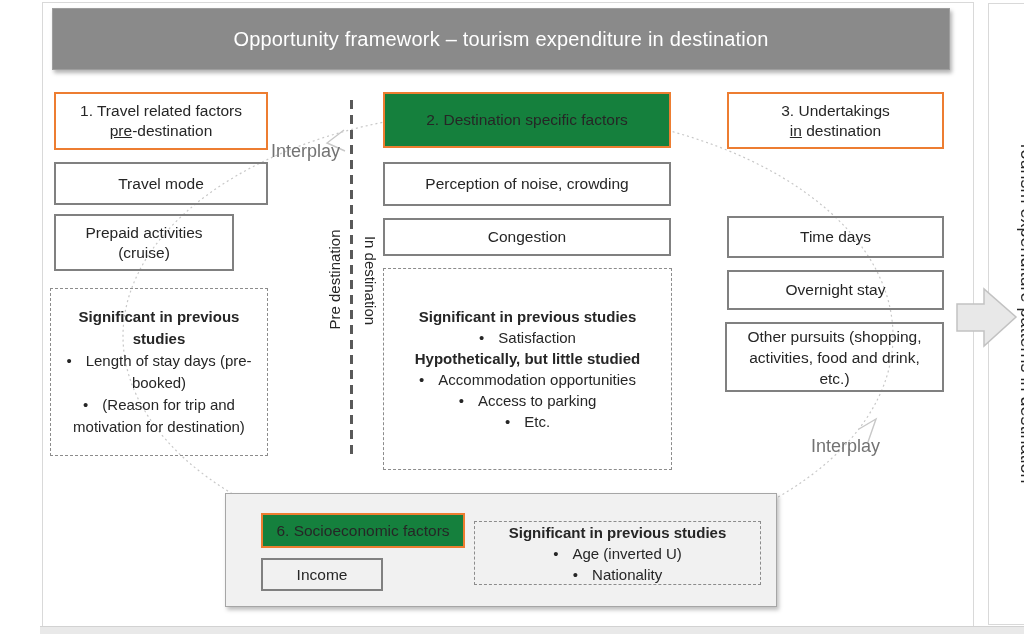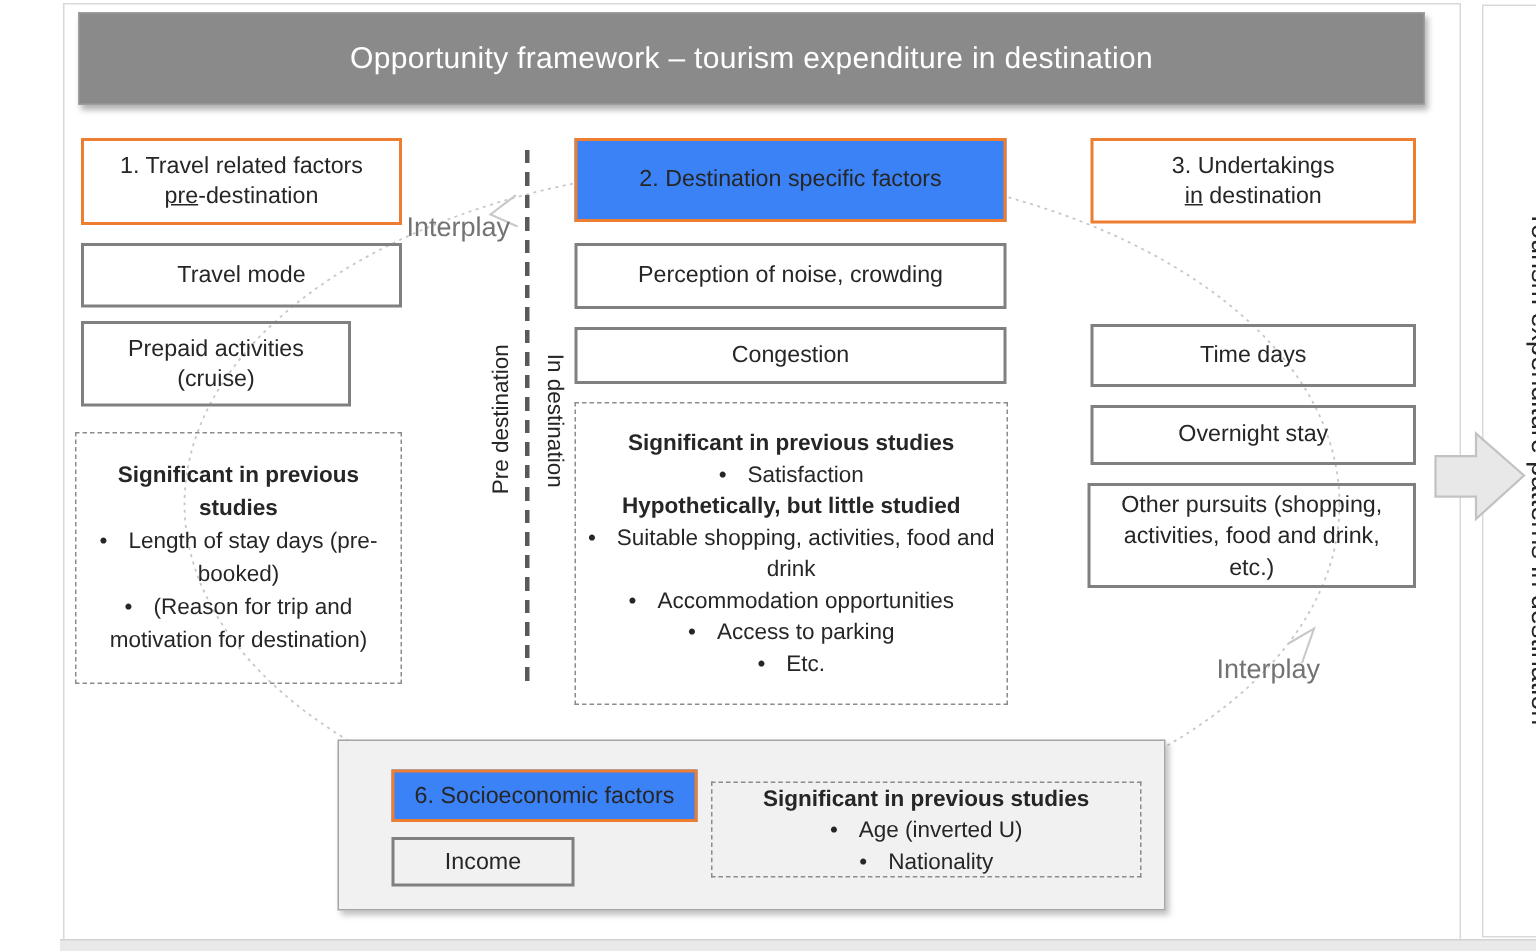--- a/index.html
+++ b/index.html
@@ -18,21 +18,21 @@
     display:flex;align-items:center;justify-content:center;z-index:2;}
   .header .title{color:#fff;font-size:20px;letter-spacing:.2px;}
 
   svg.overlay{position:absolute;left:0;top:0;z-index:1;pointer-events:none;}
 
   .box{position:absolute;box-sizing:border-box;display:flex;align-items:center;
     justify-content:center;text-align:center;font-size:15.5px;line-height:20px;
     background:transparent;z-index:2;padding:2px 6px;}
   .plain{border:2px solid #808080;}
   .accent{border:2px solid #ED7D31;}
-  .opaque{background:#3b82f6;}
+  .opaque{background:#15803d;}
   .dashedbox{position:absolute;box-sizing:border-box;border:1.5px dashed #8c8c8c;
     text-align:center;font-size:15px;line-height:22px;z-index:2;
     display:flex;flex-direction:column;justify-content:center;padding:4px 6px;}
   .dashedbox b{font-size:15px;}
   .bullet-item::before{content:"\2022";margin-right:14px;}
   .u{text-decoration:underline;}
 
   .panel4{position:absolute;left:185px;top:493px;width:550px;height:112px;
     background:#f1f1f1;border:1px solid #a6a6a6;box-shadow:2px 3px 4px rgba(0,0,0,.25);
     z-index:2;}
@@ -88,21 +88,20 @@
   <div class="box plain" style="left:343px;top:162px;width:288px;height:44px;">
     <span>Perception of noise, crowding</span>
   </div>
   <div class="box plain" style="left:343px;top:218px;width:288px;height:38px;">
     <span>Congestion</span>
   </div>
   <div class="dashedbox" style="left:343px;top:268px;width:289px;height:202px;line-height:21px;">
     <b>Significant in previous studies</b>
     <div class="bullet-item">Satisfaction</div>
     <b>Hypothetically, but little studied</b>
-    <div class="bullet-item">Suitable shopping, activities, food and drink</div>
     <div class="bullet-item">Accommodation opportunities</div>
     <div class="bullet-item">Access to parking</div>
     <div class="bullet-item">Etc.</div>
   </div>
 
   <div class="box accent" style="left:687px;top:92px;width:217px;height:57px;">
     <div>
       <div>3. Undertakings</div>
       <div><span class="u">in</span><span> destination</span></div>
     </div>

